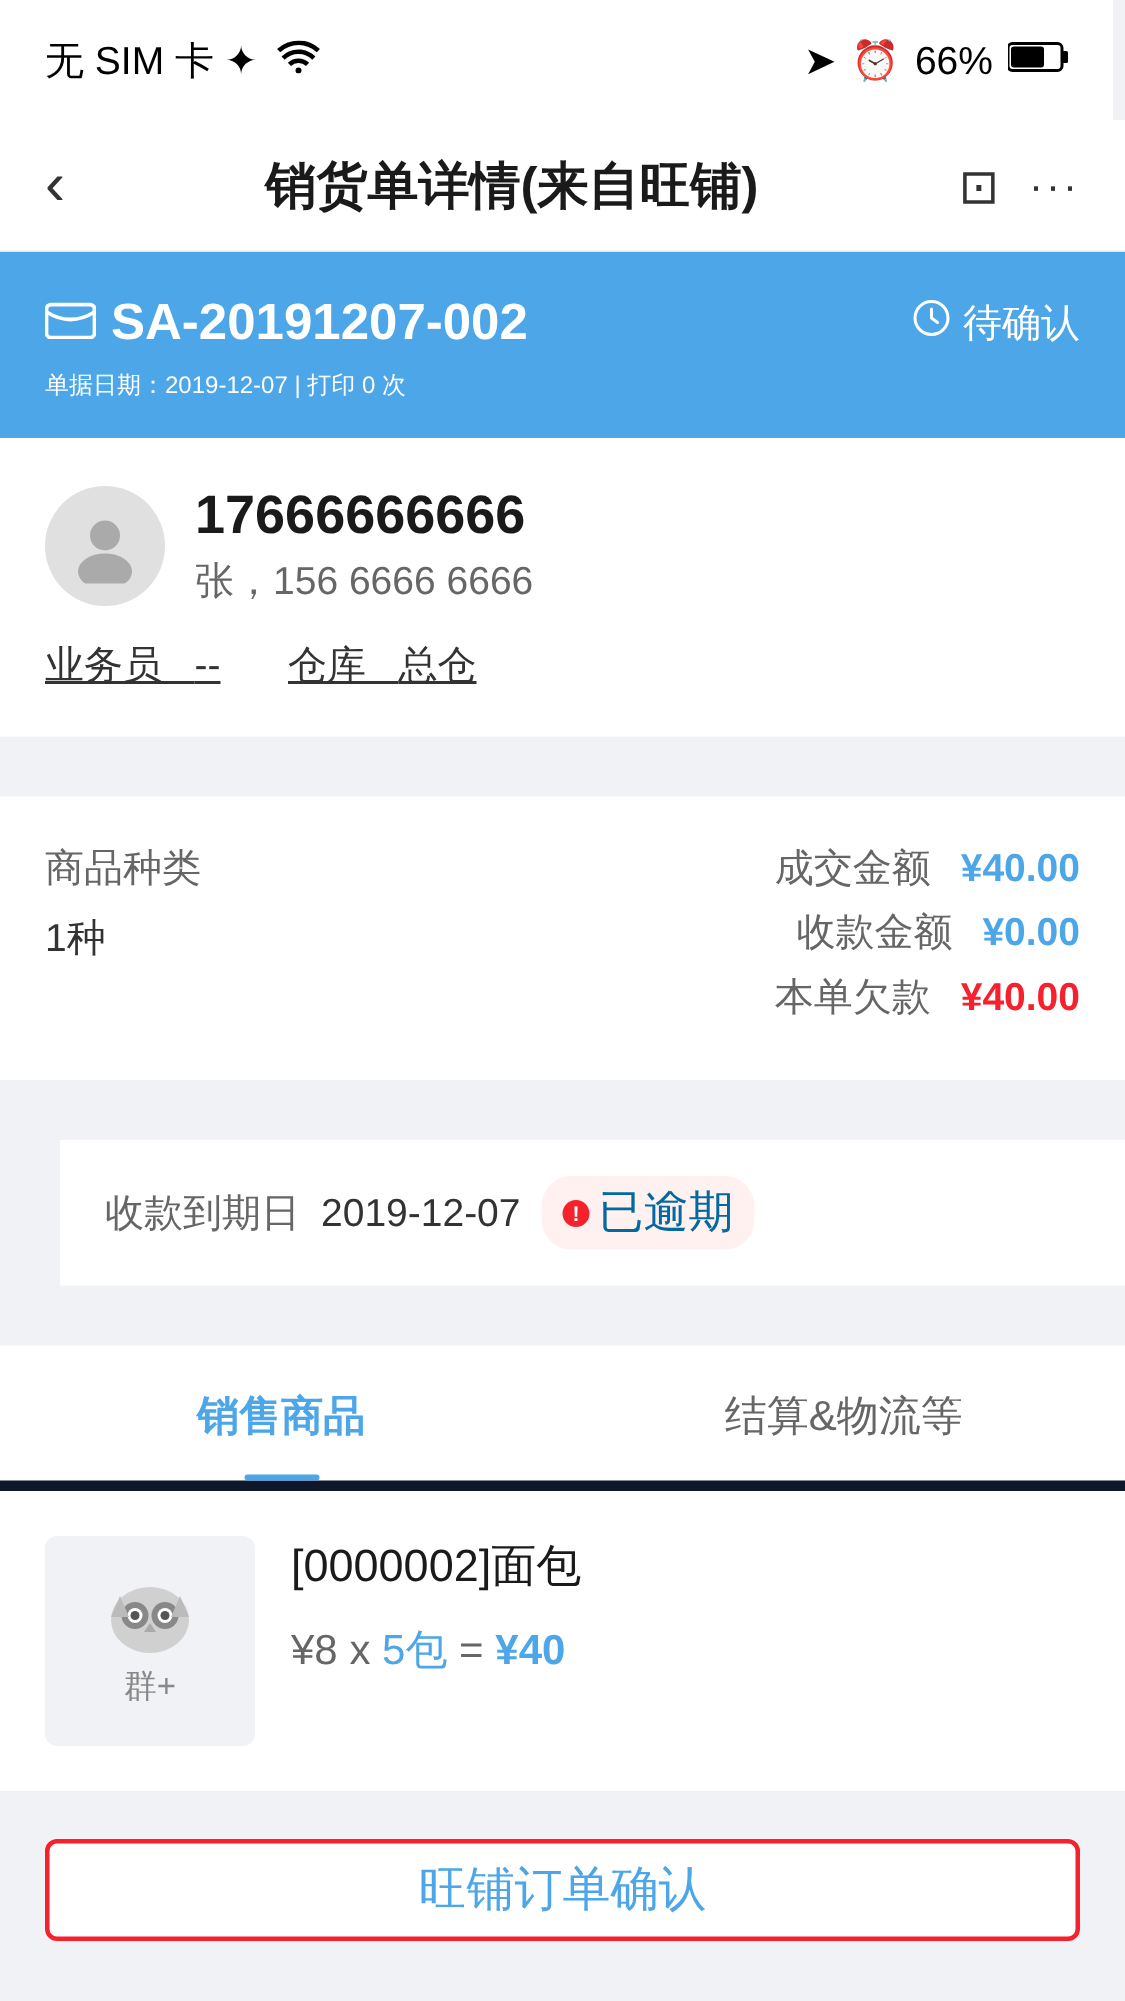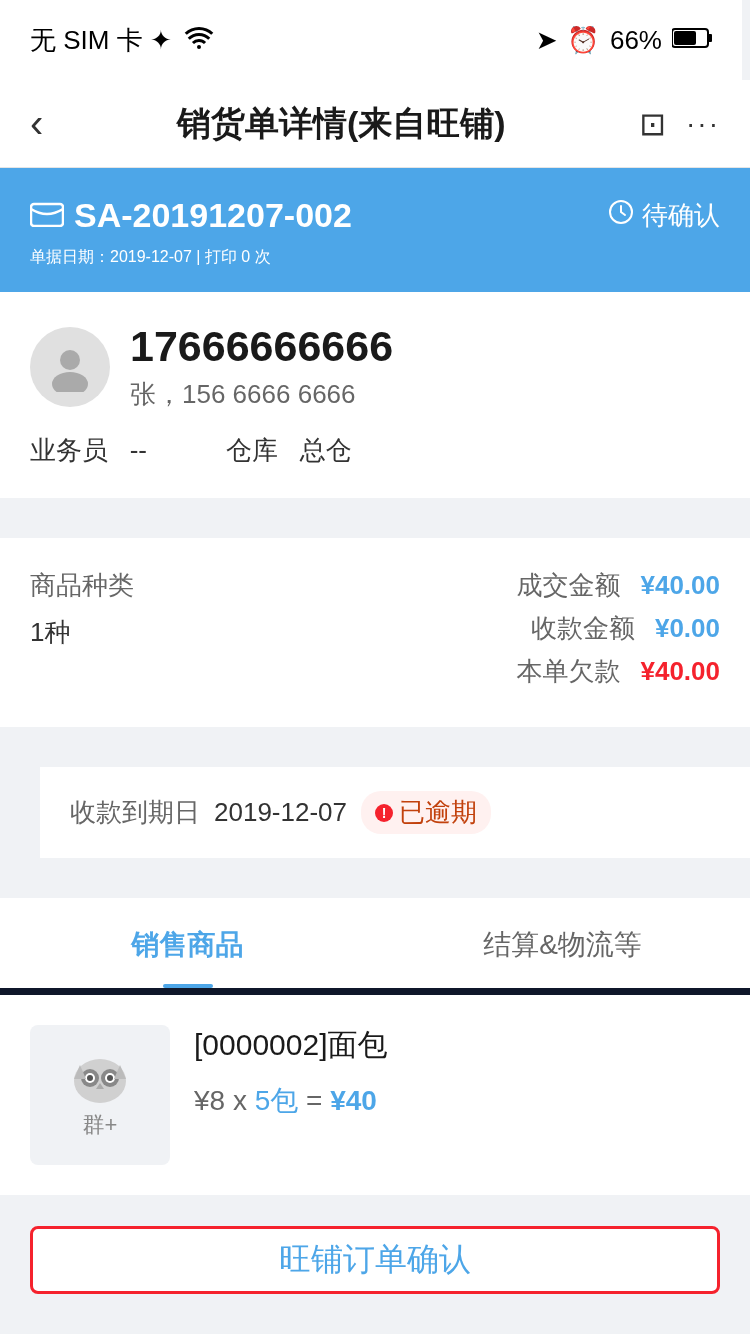--- a/index.html
+++ b/index.html
@@ -107,34 +107,34 @@
       border-radius: 50%;
       background: #e0e0e0;
       display: flex;
       align-items: center;
       justify-content: center;
       font-size: 40px;
       color: #999;
       flex-shrink: 0;
     }
     .customer-phone {
-      font-size: 43px;
+      font-size: 36px;
       font-weight: 600;
       color: #1a1a1a;
-      text-align: center;
     }
     .customer-name {
       font-size: 26px;
       color: #666;
       margin-top: 6px;
     }
     .customer-details {
       display: flex;
-      gap: 79px;
+      gap: 45px;
       margin-top: 21px;
+      text-decoration: underline;
     }
     .detail-item {
       font-size: 26px;
       color: #666;
     }
     .detail-item span {
       color: #333;
     }
 
     
@@ -207,21 +207,21 @@
       height: 18px;
       background: #f5222d;
       border-radius: 50%;
       display: flex;
       align-items: center;
       justify-content: center;
       color: #fff;
       font-size: 14px;
       font-weight: 700;
     }
-    .overdue-text { font-size: 26px; color: #c2410c; }
+    .overdue-text { font-size: 30px; color: #0369a1; }
 
     
     .tabs {
       background: #fff;
       display: flex;
       border-bottom: 7px solid #0f172a;
     }
     .tab {
       flex: 1;
       text-align: center;

